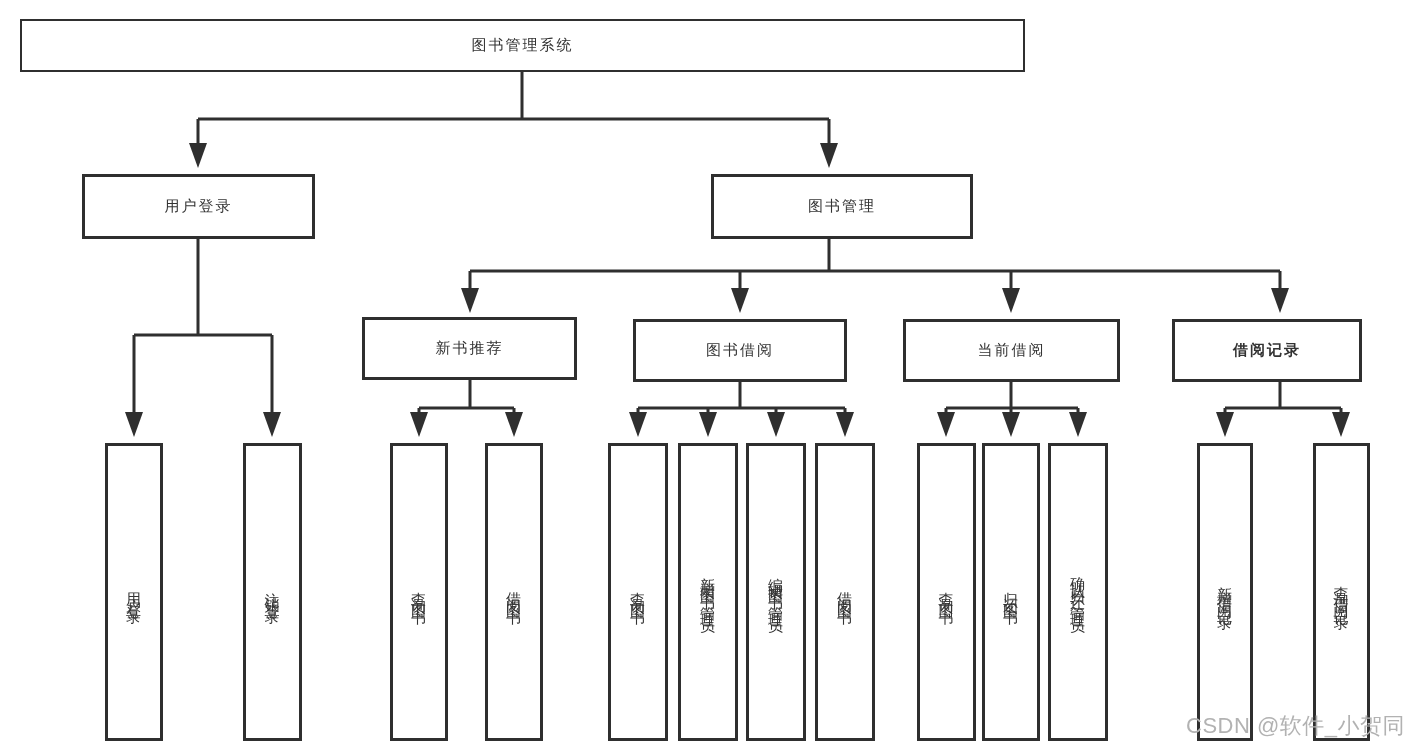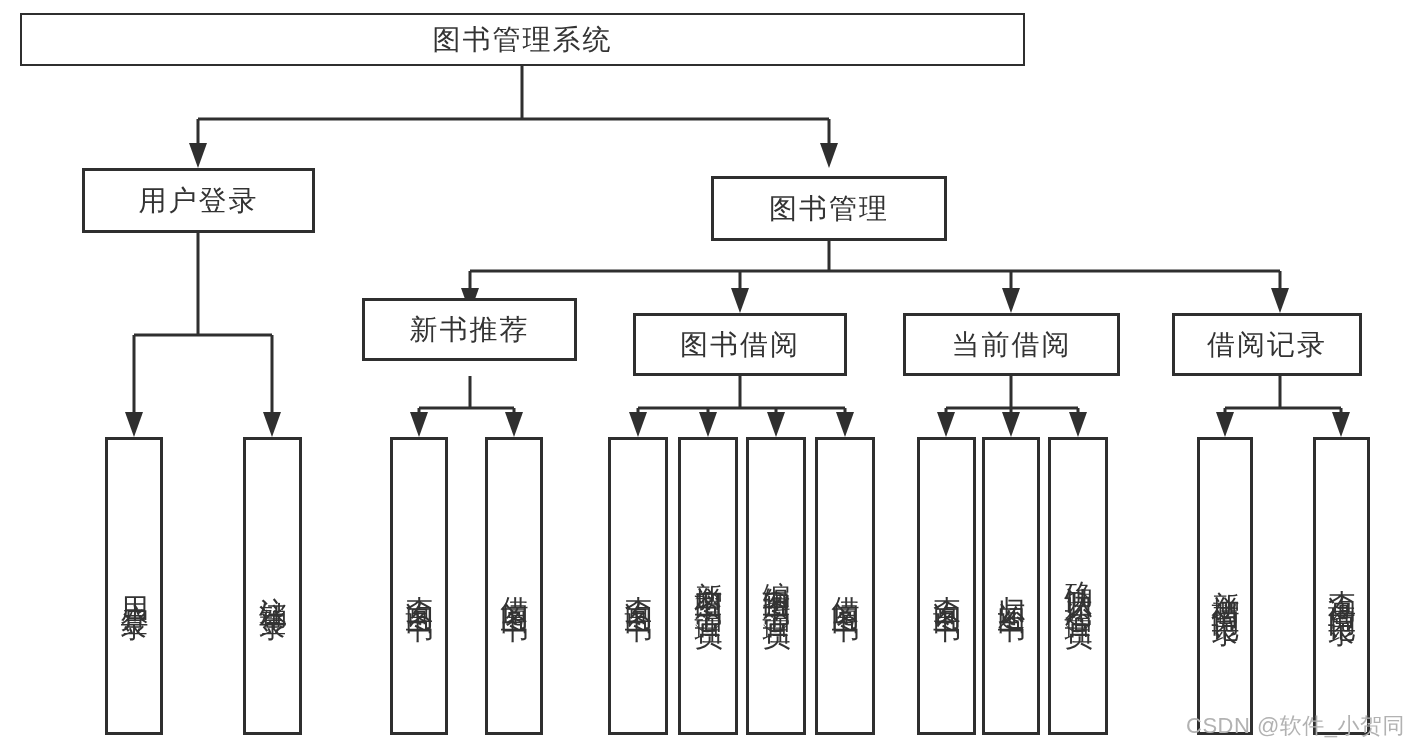--- a/index.html
+++ b/index.html
@@ -21,40 +21,41 @@
   #connectors path.line { stroke: #2f2f2f; stroke-width: 3; fill: none; }
   #connectors path.arrow { fill: #2f2f2f; stroke: none; }
   .node {
     position: absolute;
     box-sizing: border-box;
     background: #ffffff;
     border: 3px solid #2f2f2f;
     display: flex;
     align-items: center;
     justify-content: center;
-    font-size: 28px;
+    font-size: 15px;
     z-index: 2;
+    margin-top: 6px;
   }
   .hnode span { letter-spacing: 2px; white-space: nowrap; }
   .vnode span {
     writing-mode: vertical-rl;
     text-orientation: mixed;
     letter-spacing: 6px;
     line-height: 1;
   }
   
   #n-root   { left: 20px;  top: 13px;  width: 1005px; height: 53px; border-width: 2px; }
   
   #n-ulogin { left: 82px;  top: 168px; width: 233px; height: 65px; }
-  #n-bmgmt  { left: 711px; top: 176px; width: 236px; height: 65px; }
+  #n-bmgmt  { left: 711px; top: 168px; width: 262px; height: 65px; }
   
-  #n-rec    { left: 362px;  top: 298px; width: 215px; height: 63px; }
+  #n-rec    { left: 362px;  top: 311px; width: 215px; height: 63px; }
   #n-bor    { left: 633px;  top: 313px; width: 214px; height: 63px; }
   #n-cur    { left: 903px;  top: 313px; width: 217px; height: 63px; }
-  #n-recd   { left: 1172px; top: 313px; width: 190px; height: 63px; }
+  #n-recd   { left: 1172px; top: 313px; width: 190px; height: 63px; font-weight: bold; }
   
   .vnode { top: 437px; height: 298px; }
   #n-a1 { left: 105px;  width: 58px; }
   #n-a2 { left: 243px;  width: 59px; }
   #n-b1 { left: 390px;  width: 58px; }
   #n-b2 { left: 485px;  width: 58px; }
   #n-c1 { left: 608px;  width: 60px; }
   #n-c2 { left: 678px;  width: 60px; }
   #n-c3 { left: 746px;  width: 60px; }
   #n-c4 { left: 815px;  width: 60px; }

